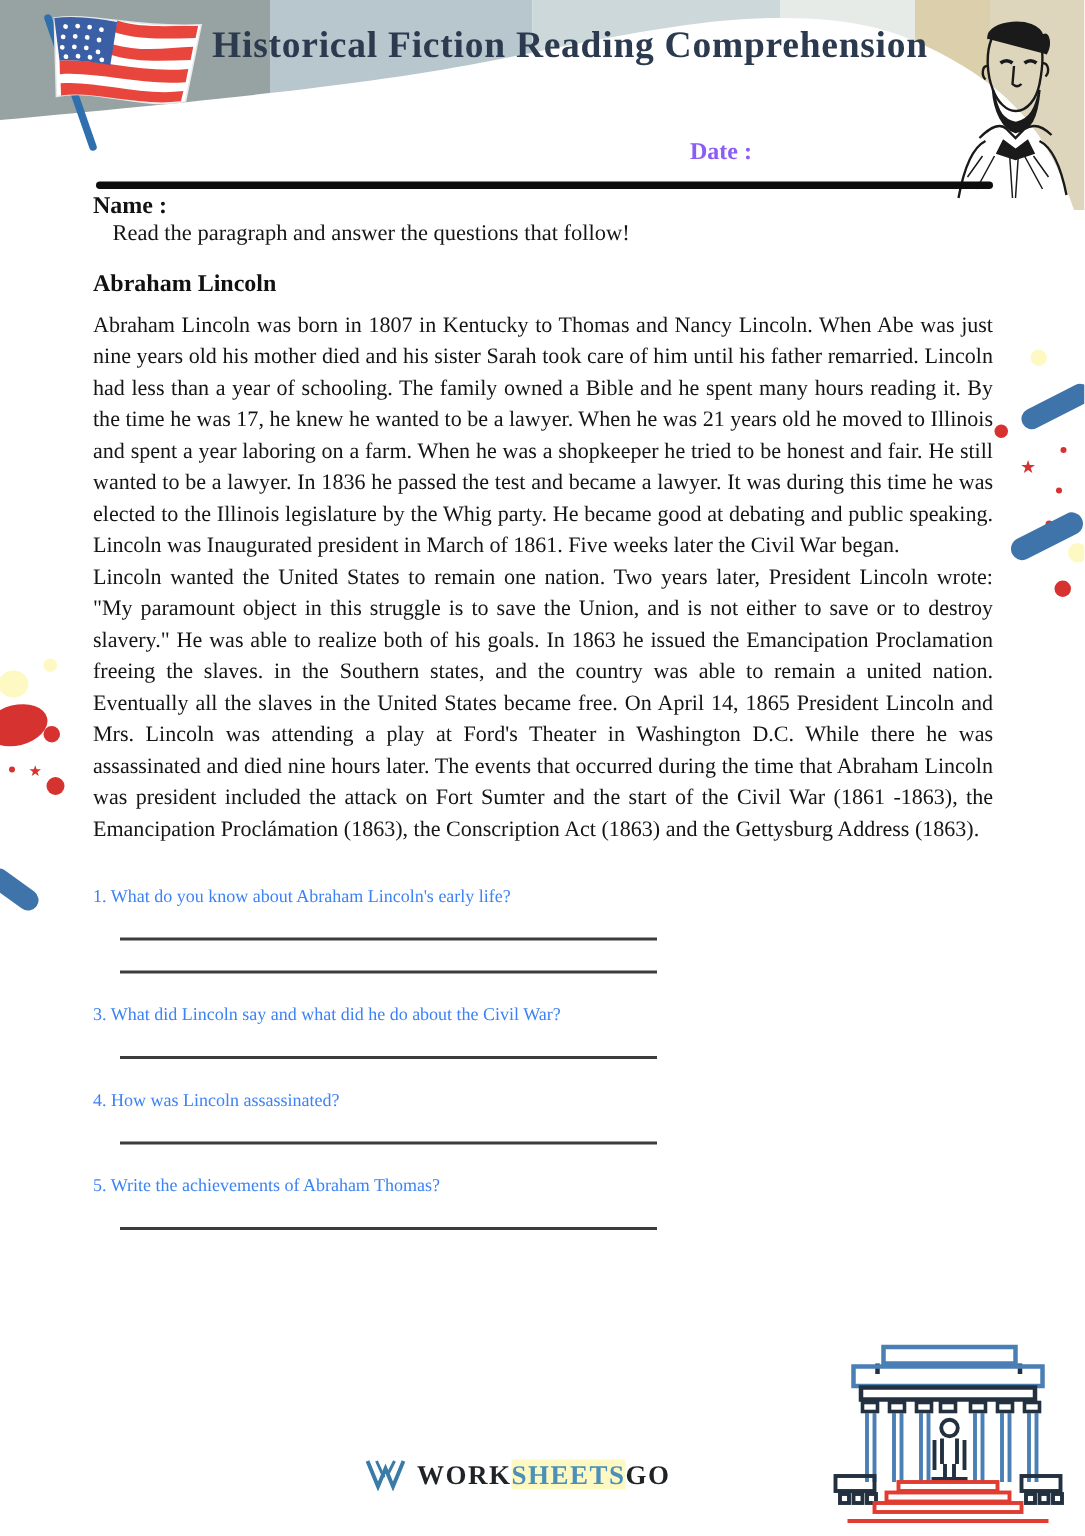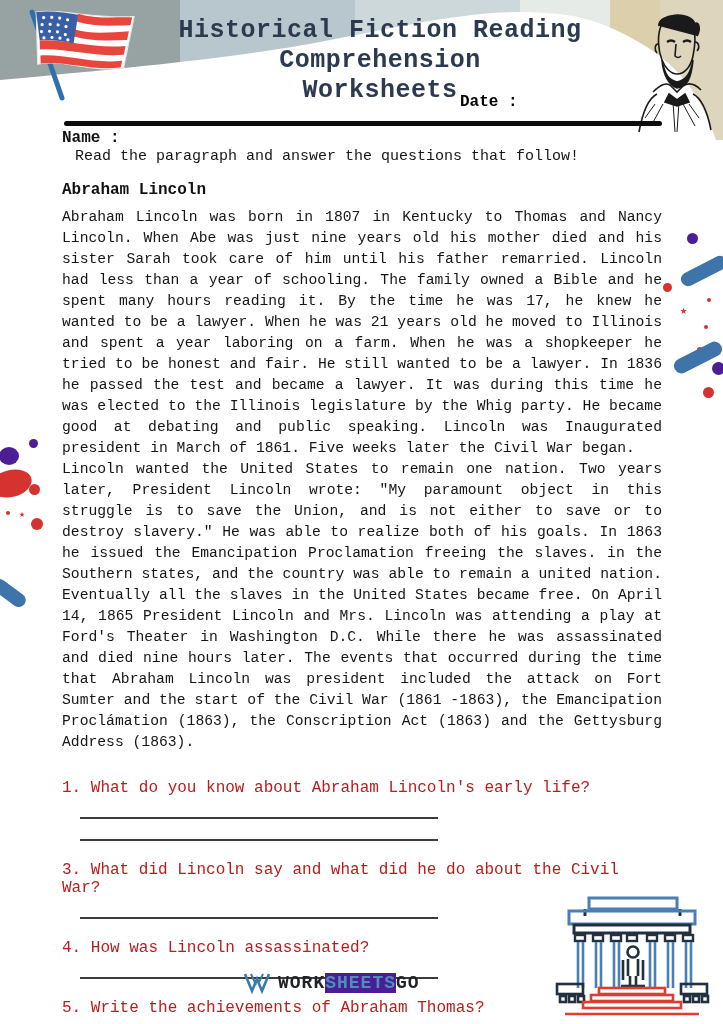--- a/index.html
+++ b/index.html
@@ -1,56 +1,56 @@
 <!DOCTYPE html>
 <html><head>
 <meta charset="utf-8">
 <style>
   * { margin:0; padding:0; box-sizing:border-box; }
   html,body { background:#ffffff; }
   .page {
     position:relative; width:723px; height:1024px; margin:0 auto;
     background:#ffffff; overflow:hidden;
-    font-family:Liberation Mono, monospace; color:#1b1b1b;
+    font-family:Liberation Serif, serif; color:#1b1b1b;
   }
 
   
   .header-art { position:absolute; top:0; left:0; width:723px; height:140px; }
   .title-wrap { position:absolute; top:16px; left:110px; width:540px; text-align:center; }
   .title-line { font-size:25px; font-weight:bold; color:#2c3a4f; letter-spacing:0.5px; line-height:1.2; }
   .title-line2 { font-size:25px; font-weight:bold; color:#2c3a4f; letter-spacing:0.5px; }
 
   .flag { position:absolute; top:4px; left:6px; }
   .portrait { position:absolute; top:6px; right:2px; }
 
   .name-label { position:absolute; top:93px; left:62px; font-size:16px; font-weight:bold; color:#121212;margin-top:36px; }
-  .date-label { position:absolute; top:93px; left:460px; font-size:16px; font-weight:bold; color:#000000; }
+  .date-label { position:absolute; top:93px; left:460px; font-size:16px; font-weight:bold; color:#8b5cf6; }
   .header-rule { position:absolute; top:121px; left:64px; width:598px; height:5px; background:#0d0d0d; border-radius:3px; }
 
   
   .main { position:absolute; top:148px; left:62px; width:600px; }
   .instruction { font-size:15px; margin-left:13px; margin-bottom:16px; color:#151515; }
   .passage-heading { text-align:left; font-size:16px; font-weight:bold; margin-bottom:8px; color:#111; }
   .passage p { font-size:14.7px; line-height:1.43; text-align:justify; color:#151515; }
 
   .questions { margin-top:26px; }
-  .question { font-size:16px; color:#b91c1c; margin-bottom:6px; }
+  .question { font-size:12px; color:#3b82f6; margin-bottom:6px; }
   .answer-line { width:358px; height:2px; background:#3c3c3c; margin:20px 0 20px 18px; }
 
   
   .footer-logo { position:absolute; bottom:30px; left:243px; display:flex; align-items:center; gap:7px; }
   .logo-text { font-size:18px; font-weight:bold; letter-spacing:1px; }
   .logo-text .dark { color:#1f2327;margin-top:20px; }
   .logo-text .blue { color:#4a90b8; }
 
   .memorial { position:absolute; right:6px; bottom:4px; }
 
   
   .dot { position:absolute; border-radius:50%; }
-  .blue  { background:#4c1d95; }
+  .blue  { background:#fef9c3; }
   .red   { background:#d63230; }
   .stroke { position:absolute; background:#3f74ab; border-radius:8px; }
   .star { position:absolute; color:#d63230; font-size:10px; line-height:1; }
 </style>
 </head>
 <body>
 
 <div class="page">
 
   <svg class="header-art" viewBox="0 0 723 140">
@@ -105,21 +105,20 @@
       <path d="M24,86 C32,78 38,76 42,80 L48,86 L54,80 C60,76 66,78 72,84"></path>
       <path d="M40,88 l8,6 8,-6 4,8 -12,4 -12,-4 Z" fill="#1a1a1a"></path>
       <path d="M10,126 C14,104 20,92 28,88 M82,124 C78,104 72,92 64,88"></path>
       <path d="M16,112 l10,-14 M22,120 l12,-22 M70,112 l-10,-14 M66,120 l-12,-22" stroke-width="1"></path>
       <path d="M44,96 l2,30 M50,96 l-2,30" stroke-width="1"></path>
     </g>
   </svg>
 
   <div class="title-wrap">
     <div class="title-line">Historical Fiction Reading Comprehension</div>
-    <div class="title-line2">Worksheets</div>
   </div>
 
   <div class="name-label">Name :</div>
   <div class="date-label">Date :</div>
   <div class="header-rule"></div>
 
   <div class="main">
     <div class="instruction">Read the paragraph and answer the questions that follow!</div>
     <div class="passage">
       <div class="passage-heading">Abraham Lincoln</div>

